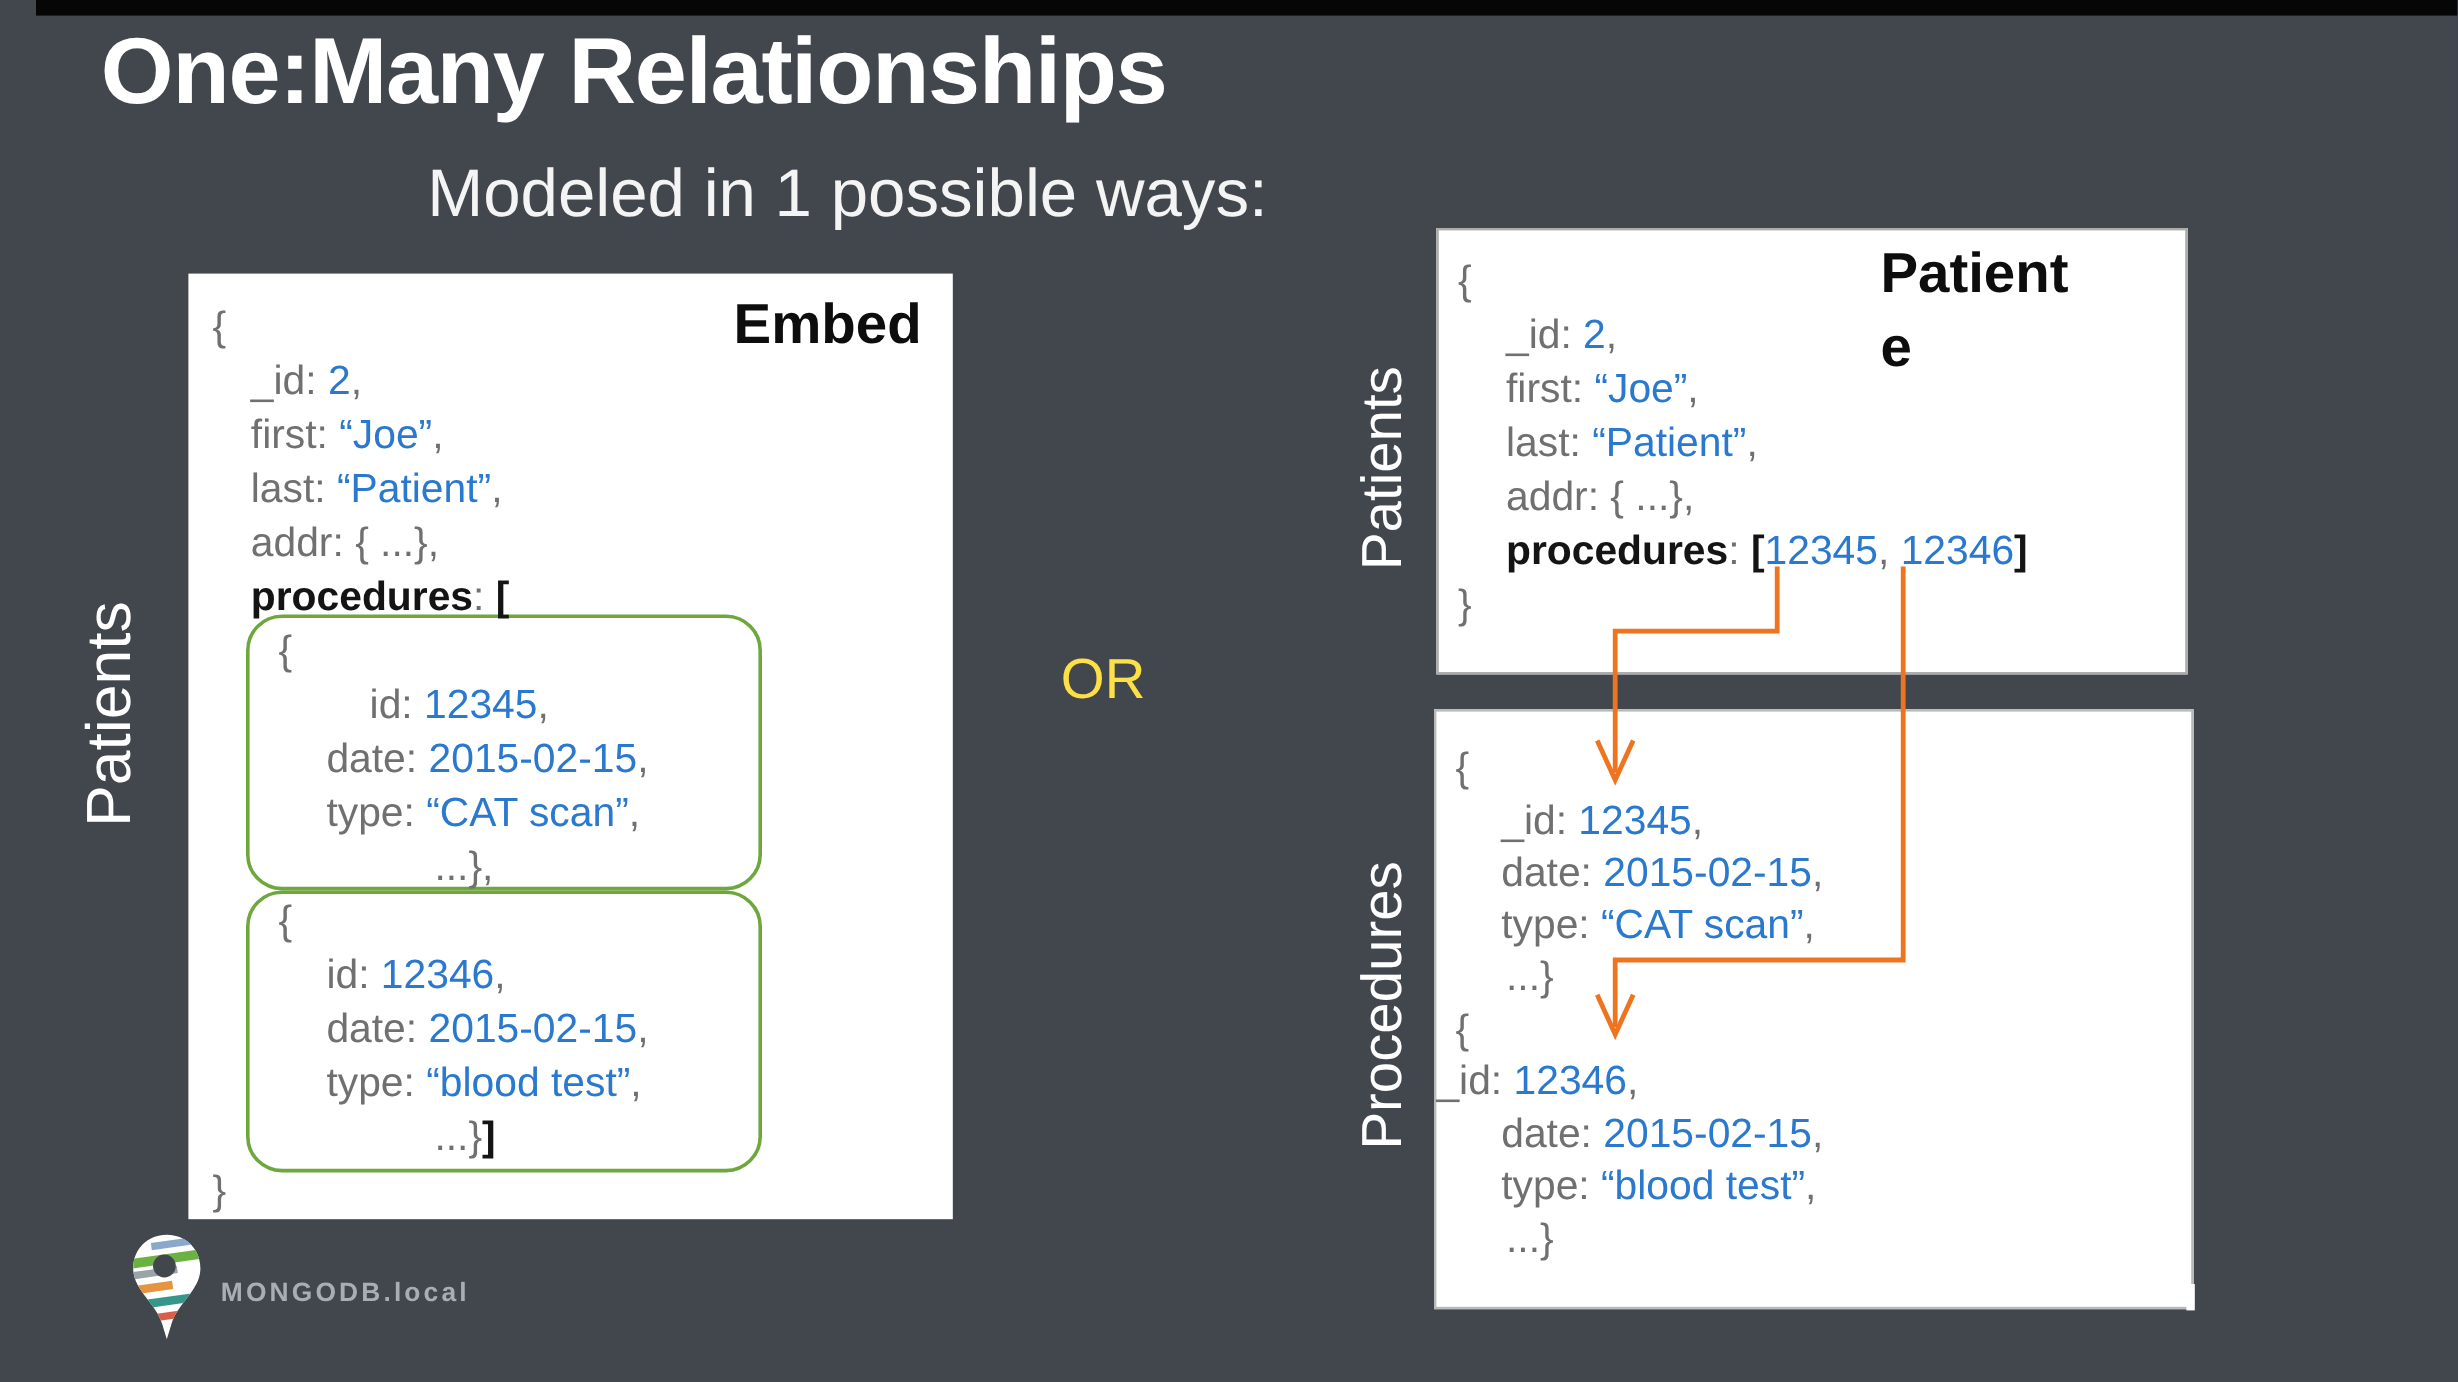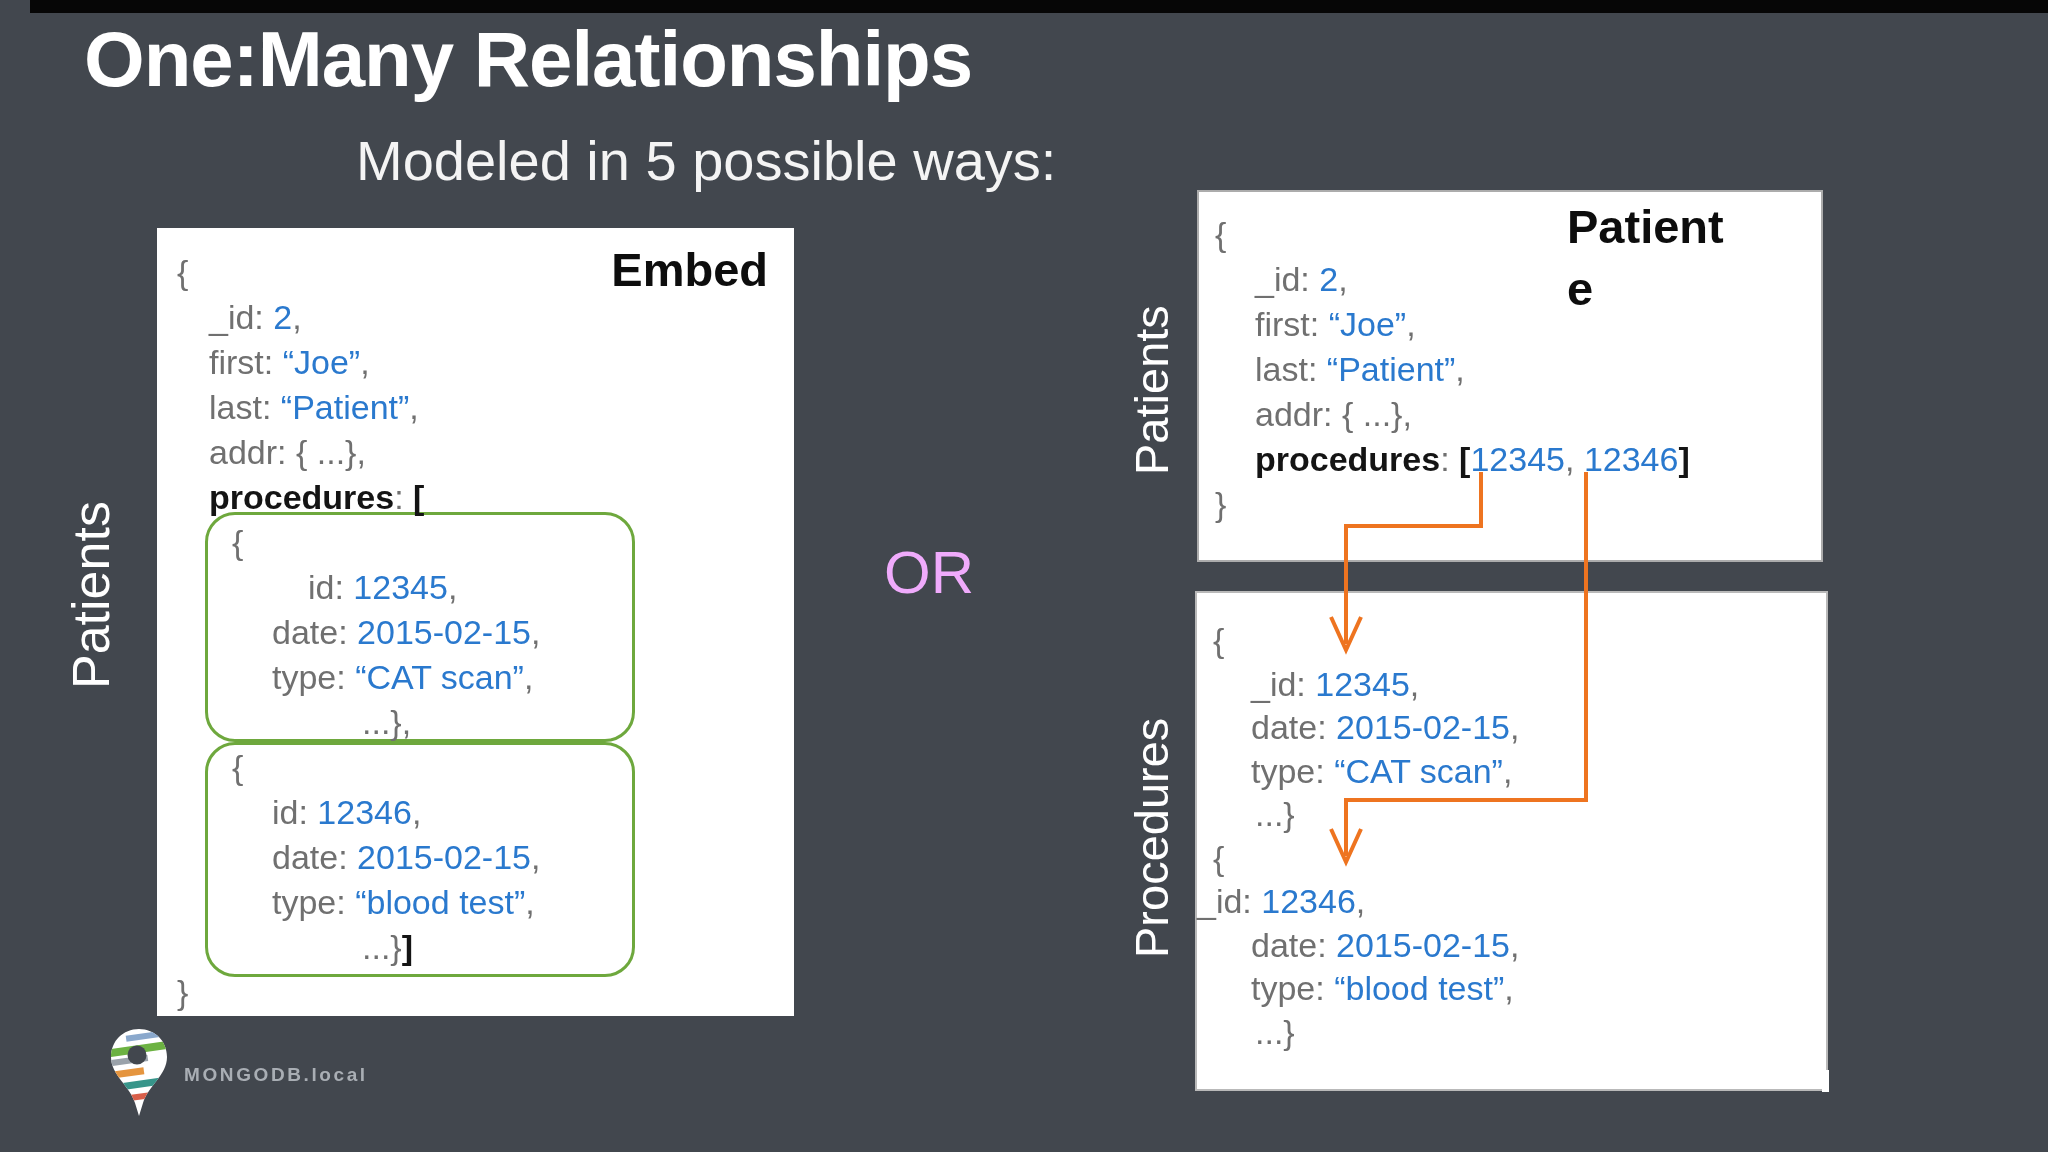--- a/index.html
+++ b/index.html
@@ -9,21 +9,21 @@
     font-family:"Liberation Sans", sans-serif;
   }
   .abs { position:absolute; }
 
   
   .top-bar { left:30px; top:0; width:2018px; height:13px; background:#060606; }
 
   
   .slide-title { left:84px; top:14px; font-size:78px; font-weight:bold; color:#ffffff; letter-spacing:-1px; white-space:nowrap; }
   .slide-subtitle { left:356px; top:128px; font-size:56px; font-weight:400; color:#f4f4f4; white-space:nowrap; }
-  .or-label { left:884px; top:538px; font-size:60px; color:#f0abfc; }
+  .or-label { left:884px; top:538px; font-size:47px; color:#fde047; }
 
   
   .vlabel {
     color:#ffffff; writing-mode:vertical-rl; transform:rotate(180deg);
     display:flex; align-items:center; justify-content:center; white-space:nowrap;
   }
   .vlabel-left   { left:54px;  top:477px; width:74px; height:236px; font-size:52px; }
   .vlabel-rtop   { left:1114px; top:283px; width:74px; height:214px; font-size:47px; }
   .vlabel-rbot   { left:1114px; top:684px; width:74px; height:308px; font-size:47px; }
 
@@ -59,29 +59,29 @@
 
   
   .arrows-svg { left:0; top:0; pointer-events:none; z-index:6; }
 
   
   .corner-notch { left:1822px; top:1070px; width:7px; height:22px; background:#ffffff; }
 
   
   .logo { left:108px; top:1028px; width:260px; height:96px; }
   .logo-pin { left:0; top:0; }
-  .logo-text { left:76px; top:36px; font-size:19px; font-weight:bold; letter-spacing:2.6px; color:#A9AEB4; white-space:nowrap; }
+  .logo-text { left:76px; top:36px; font-size:22px; font-weight:bold; letter-spacing:2.6px; color:#A9AEB4; white-space:nowrap; }
 </style>
 </head>
 <body>
 
 <div class="abs top-bar"></div>
 
 <div class="abs slide-title">One:Many Relationships</div>
-<div class="abs slide-subtitle">Modeled in 5 possible ways:</div>
+<div class="abs slide-subtitle">Modeled in 1 possible ways:</div>
 <div class="abs or-label">OR</div>
 
 <div class="abs vlabel vlabel-left">Patients</div>
 <div class="abs vlabel vlabel-rtop">Patients</div>
 <div class="abs vlabel vlabel-rbot">Procedures</div>
 
 <div class="abs panel embed-panel">
   <div class="abs doc-outline doc-outline-1"></div>
   <div class="abs doc-outline doc-outline-2"></div>
   <div class="abs panel-heading embed-heading">Embed</div>

